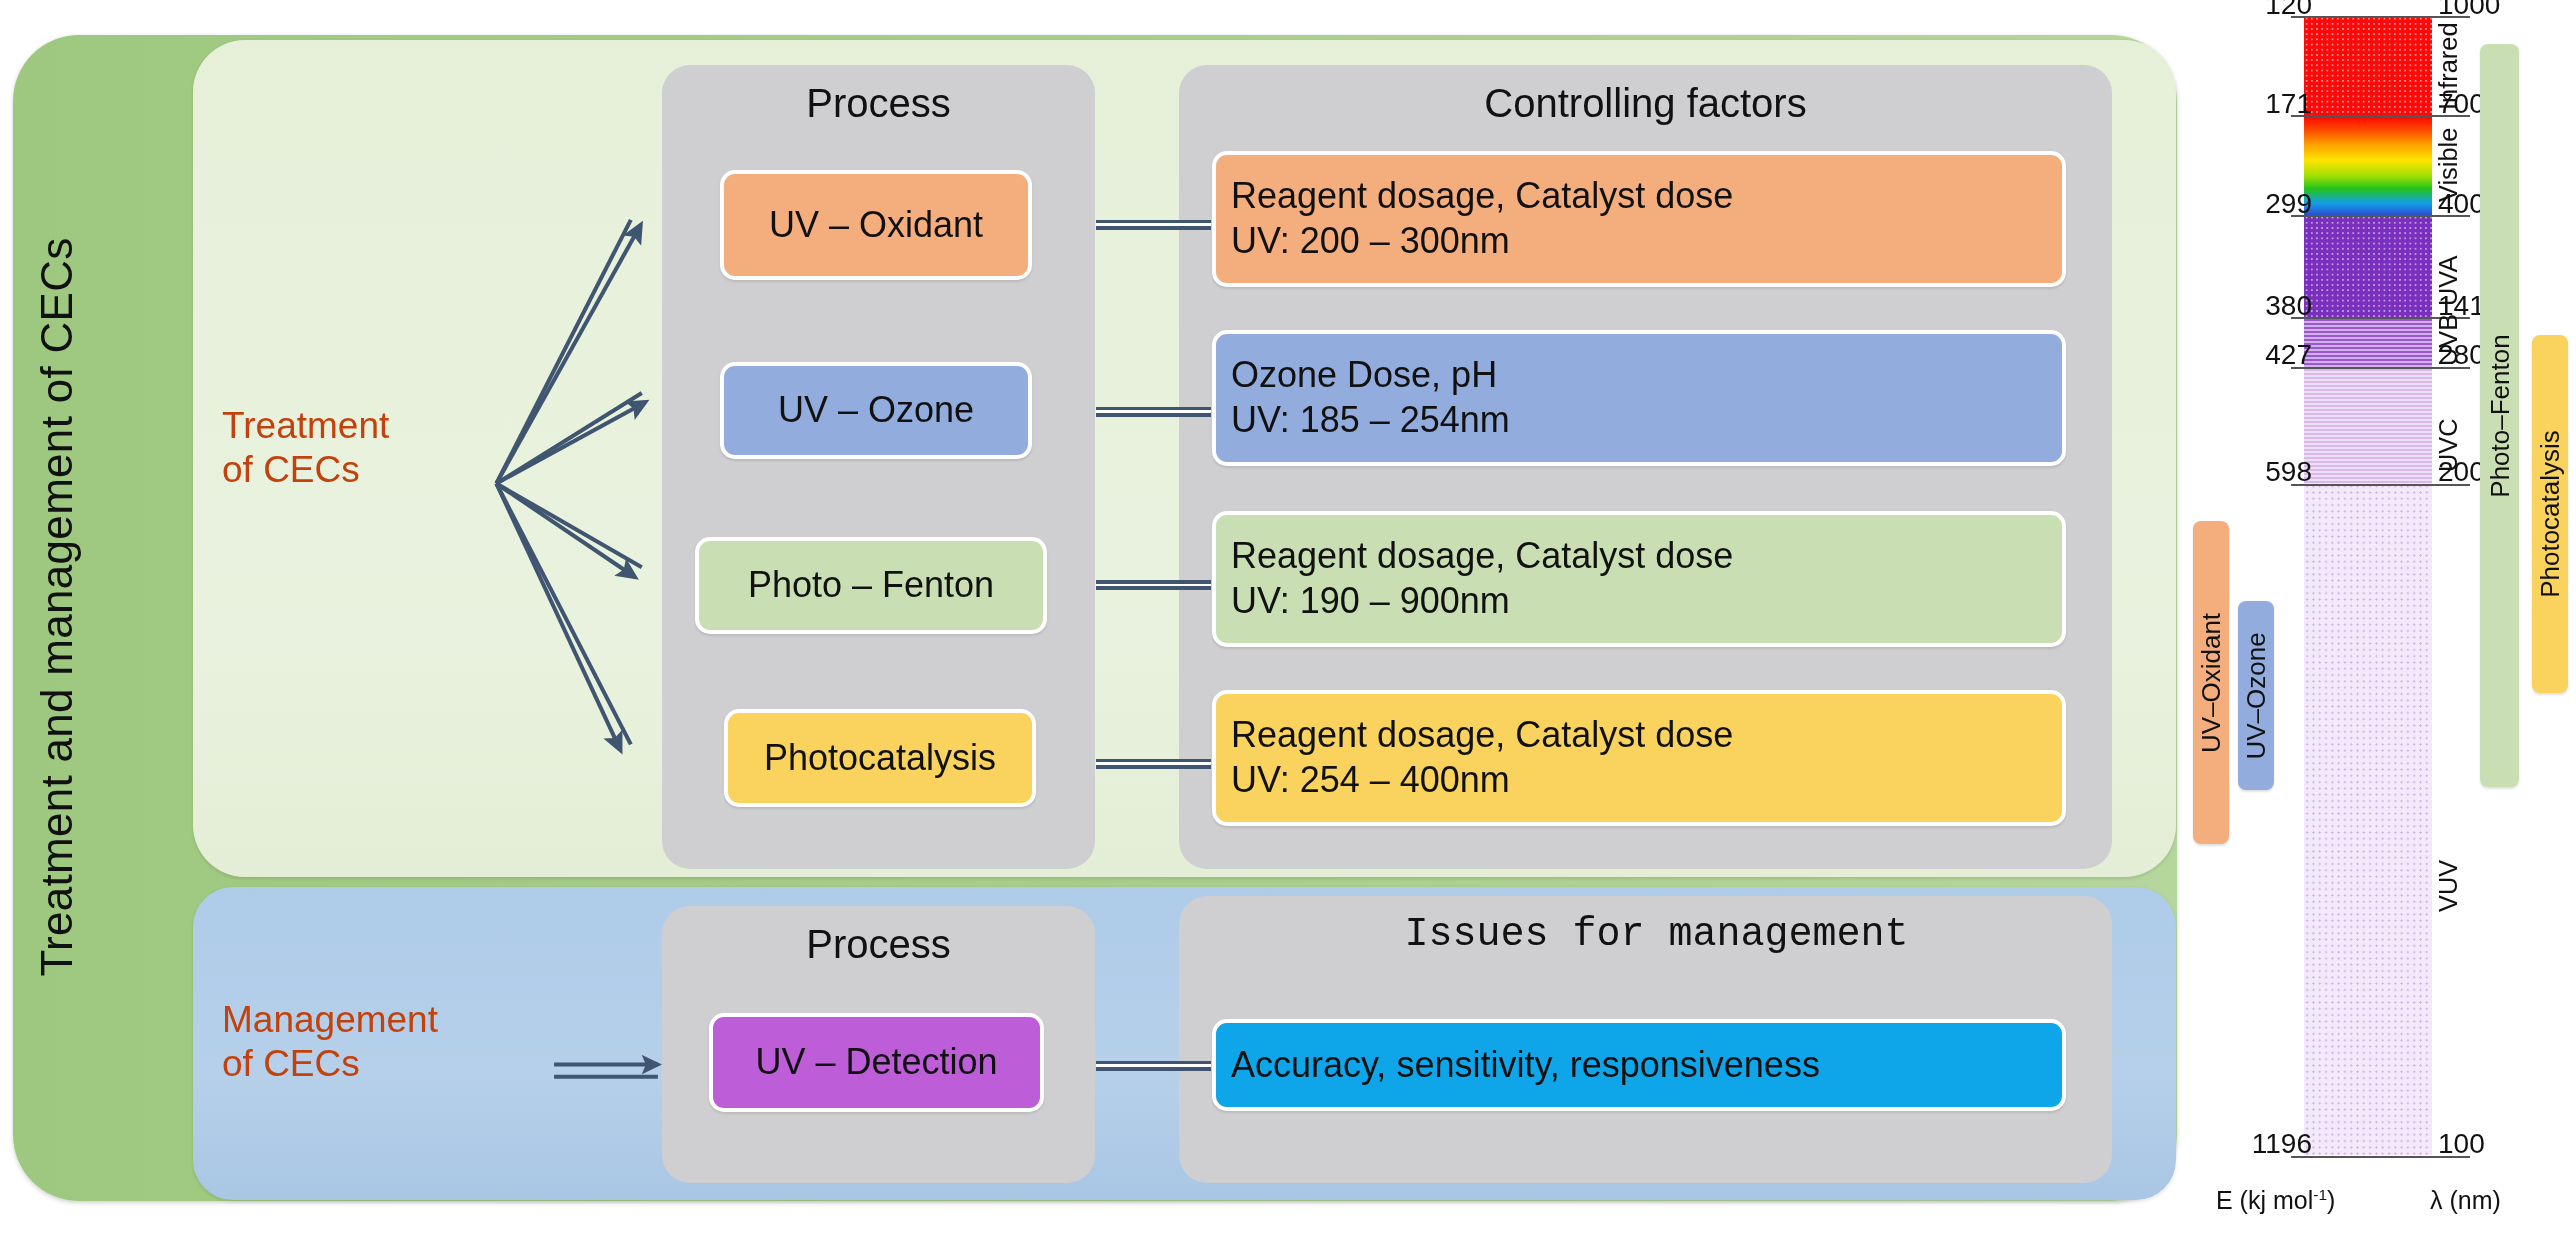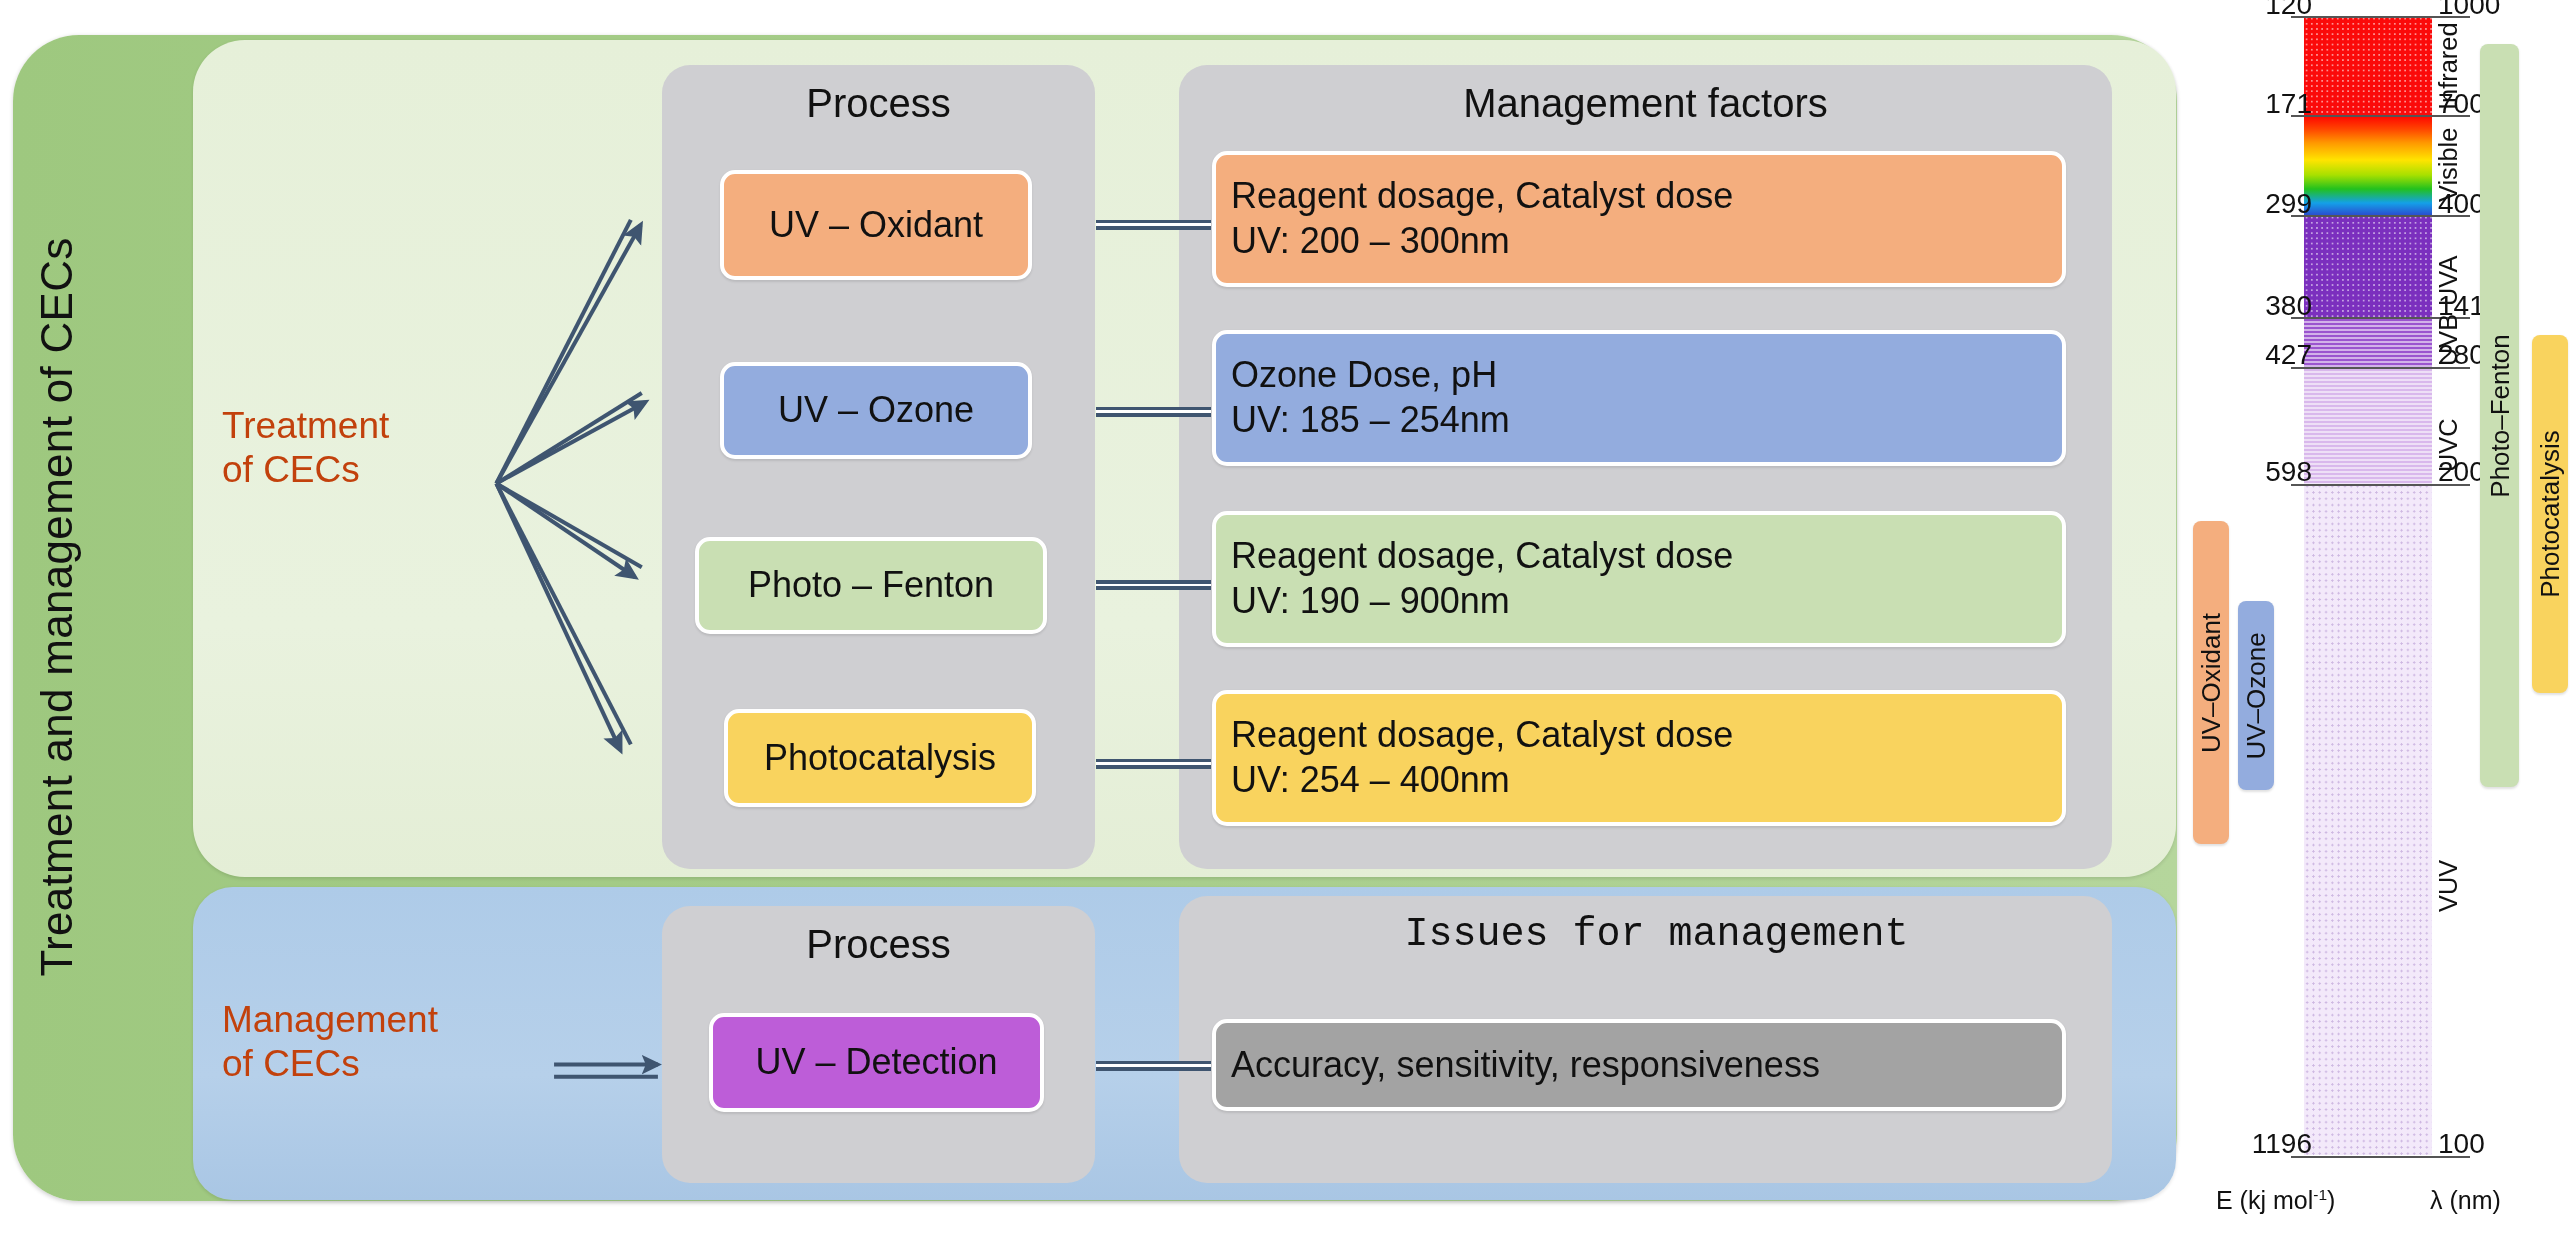--- a/index.html
+++ b/index.html
@@ -112,21 +112,21 @@
 
   <div class="treat-panel"></div>
 
   <div class="row-label" style="left:222px;top:404px;width:358px;">Treatment
 of CECs</div>
 
   <div class="grp" style="left:662px;top:65px;width:433px;height:804px;"></div>
   <div class="grp-title" style="left:662px;top:81px;width:433px;">Process</div>
 
   <div class="grp" style="left:1179px;top:65px;width:933px;height:804px;"></div>
-  <div class="grp-title" style="left:1179px;top:81px;width:933px;">Management factors</div>
+  <div class="grp-title" style="left:1179px;top:81px;width:933px;">Controlling factors</div>
 
   <div class="chip center" id="p0" style="left: 720px; top: 170px; width: 312px; height: 110px; background: rgb(244, 174, 126);">
     <span>UV – Oxidant</span>
   </div>
   <div class="chip center" id="p2" style="left: 695px; top: 537px; width: 352px; height: 97px; background: rgb(201, 223, 179);">
     <span>Photo – Fenton</span>
   </div>
   <div class="chip center" id="p1" style="left: 720px; top: 362px; width: 312px; height: 97px; background: rgb(147, 172, 222);">
     <span>UV – Ozone</span>
   </div>
@@ -163,21 +163,21 @@
 
   <div class="grp" style="left:662px;top:906px;width:433px;height:277px;"></div>
   <div class="grp-title" style="left:662px;top:922px;width:433px;">Process</div>
 
   <div class="grp" style="left:1179px;top:896px;width:933px;height:287px;"></div>
   <div class="grp-title" style="left:1179px;top:912px;width:955px;font-family:Liberation Mono, monospace;">Issues for management</div>
 
   <div class="chip center" id="m0" style="left: 709px; top: 1013px; width: 335px; height: 99px; background: rgb(189, 93, 216);">
     <span>UV – Detection</span>
   </div>
-  <div class="chip" id="mi0" style="left: 1212px; top: 1019px; width: 854px; height: 92px; background: #a3a3a3;">
+  <div class="chip" id="mi0" style="left: 1212px; top: 1019px; width: 854px; height: 92px; background: #0ea5e9;">
     <span>Accuracy, sensitivity, responsiveness</span>
   </div>
   <div class="dbl" style="left:1096px;top:1061px;width:115px;"></div>
 
   <svg class="arrows" viewBox="0 0 4464 2156">
     <defs>
       <marker id="ah" markerWidth="6" markerHeight="6" refX="4.4" refY="3" orient="auto" markerUnits="strokeWidth">
         <path d="M0,0.4 L5.6,3 L0,5.6 L1.1,3 Z" fill="#3f5570"></path>
       </marker>
       <marker id="ah2" markerWidth="5.4" markerHeight="5.4" refX="4" refY="2.7" orient="auto" markerUnits="strokeWidth">

